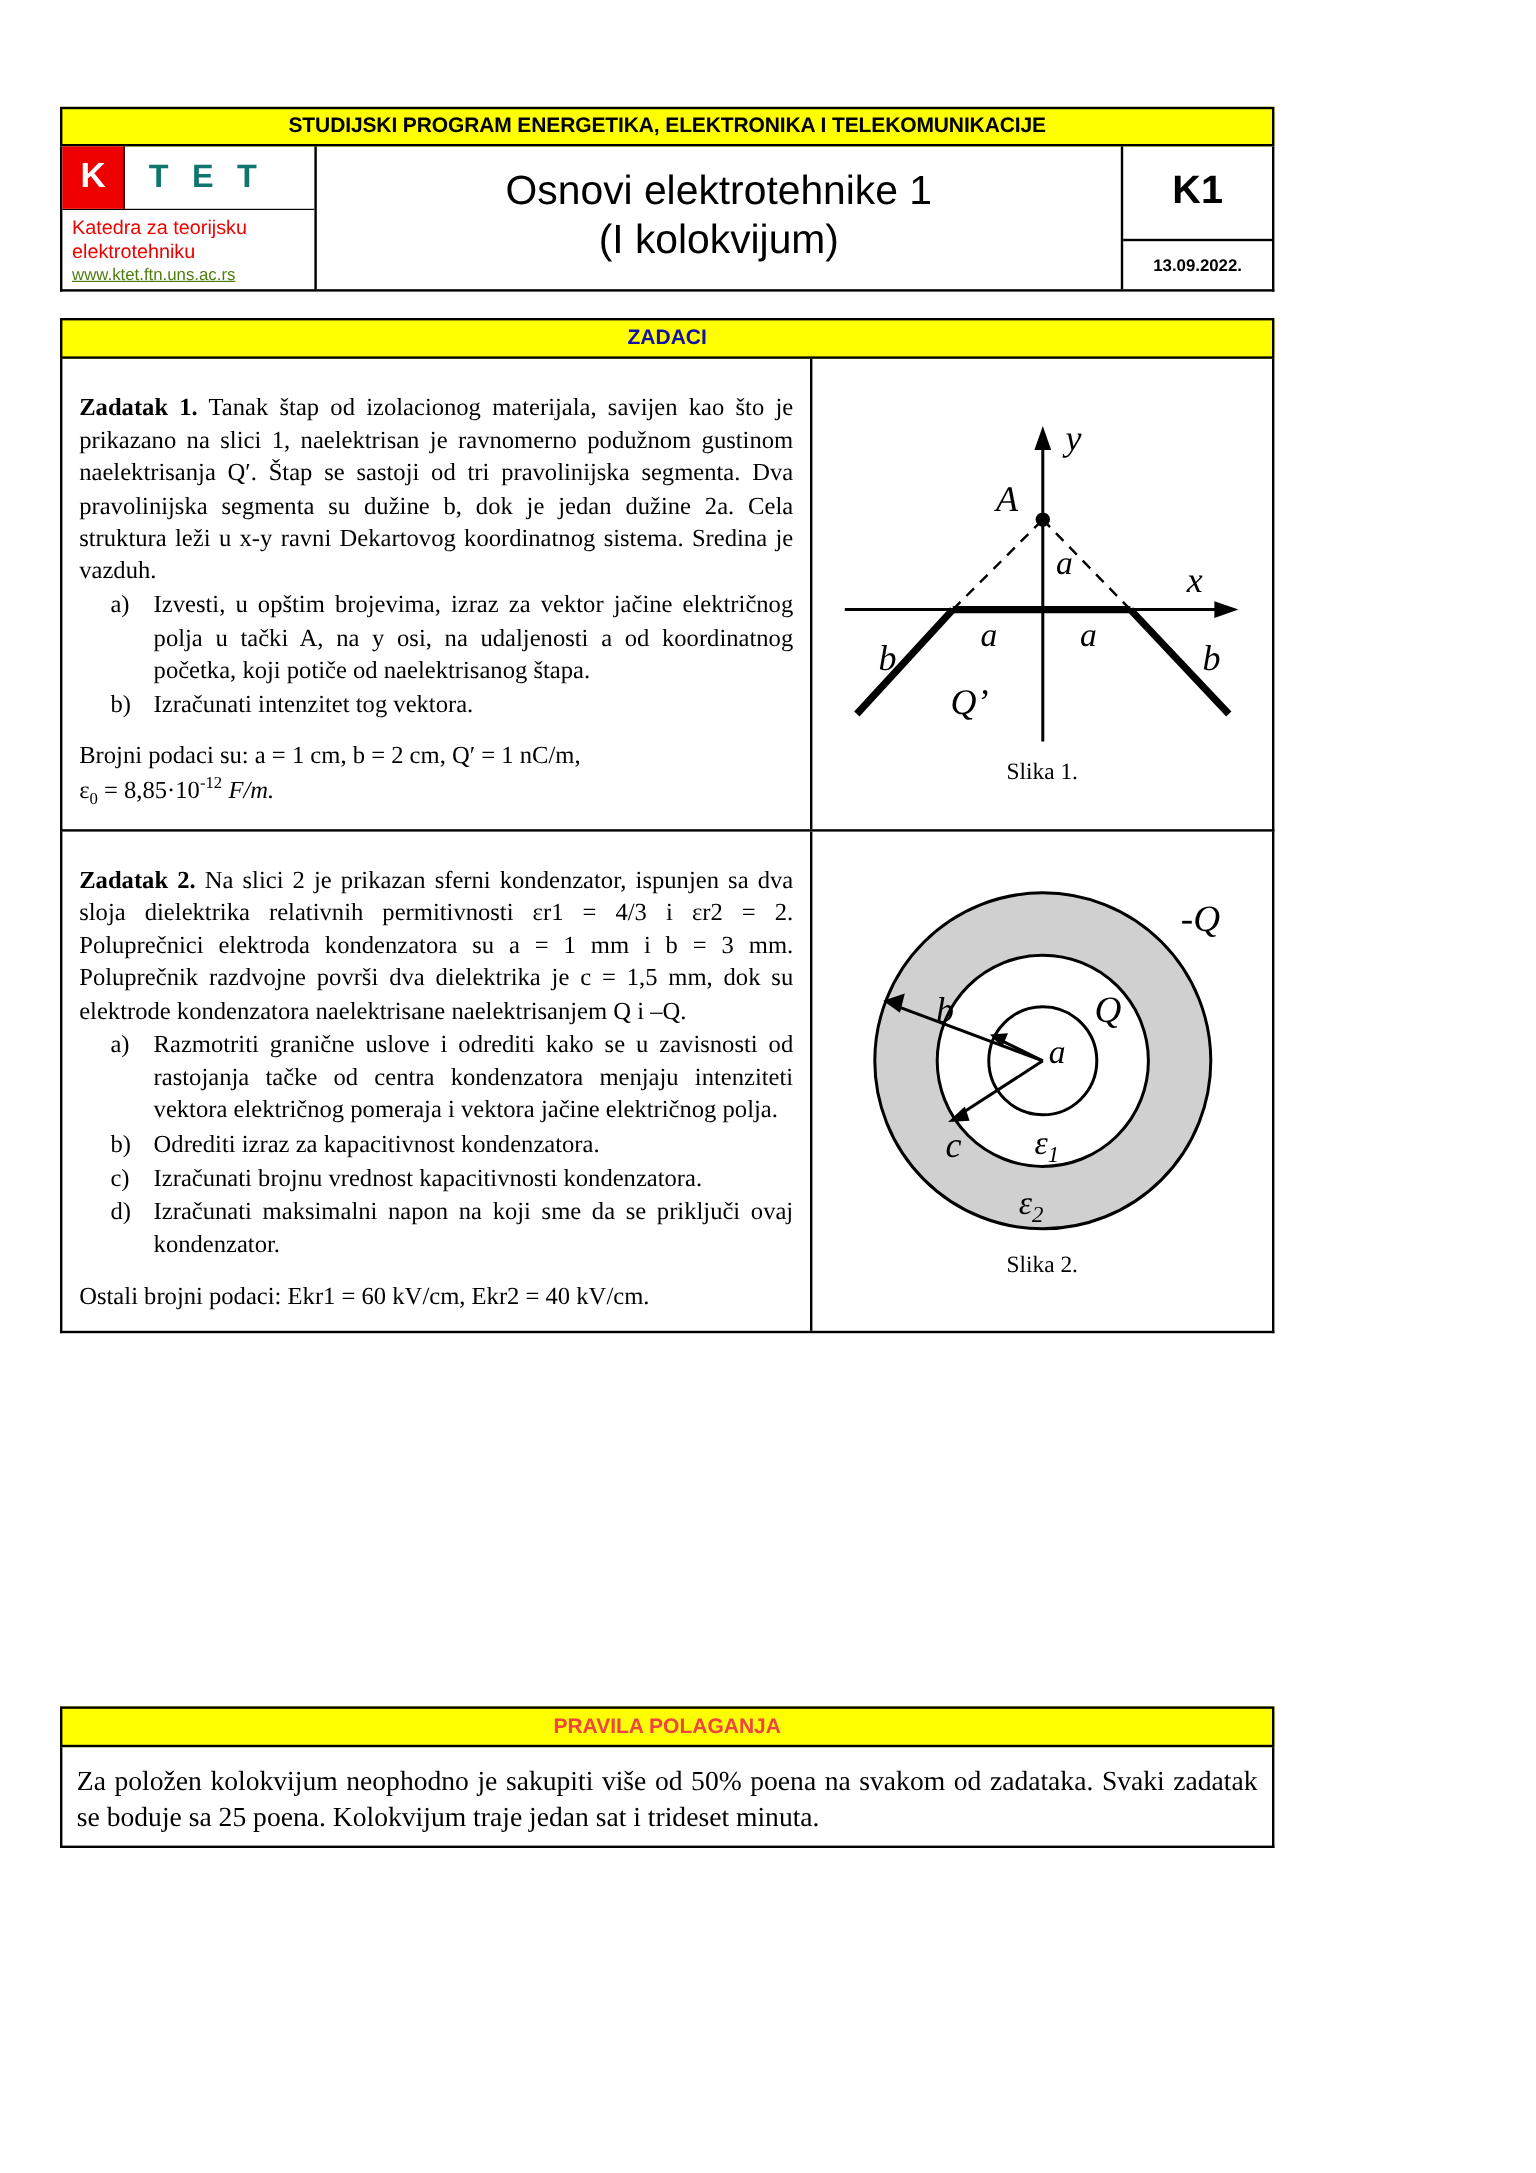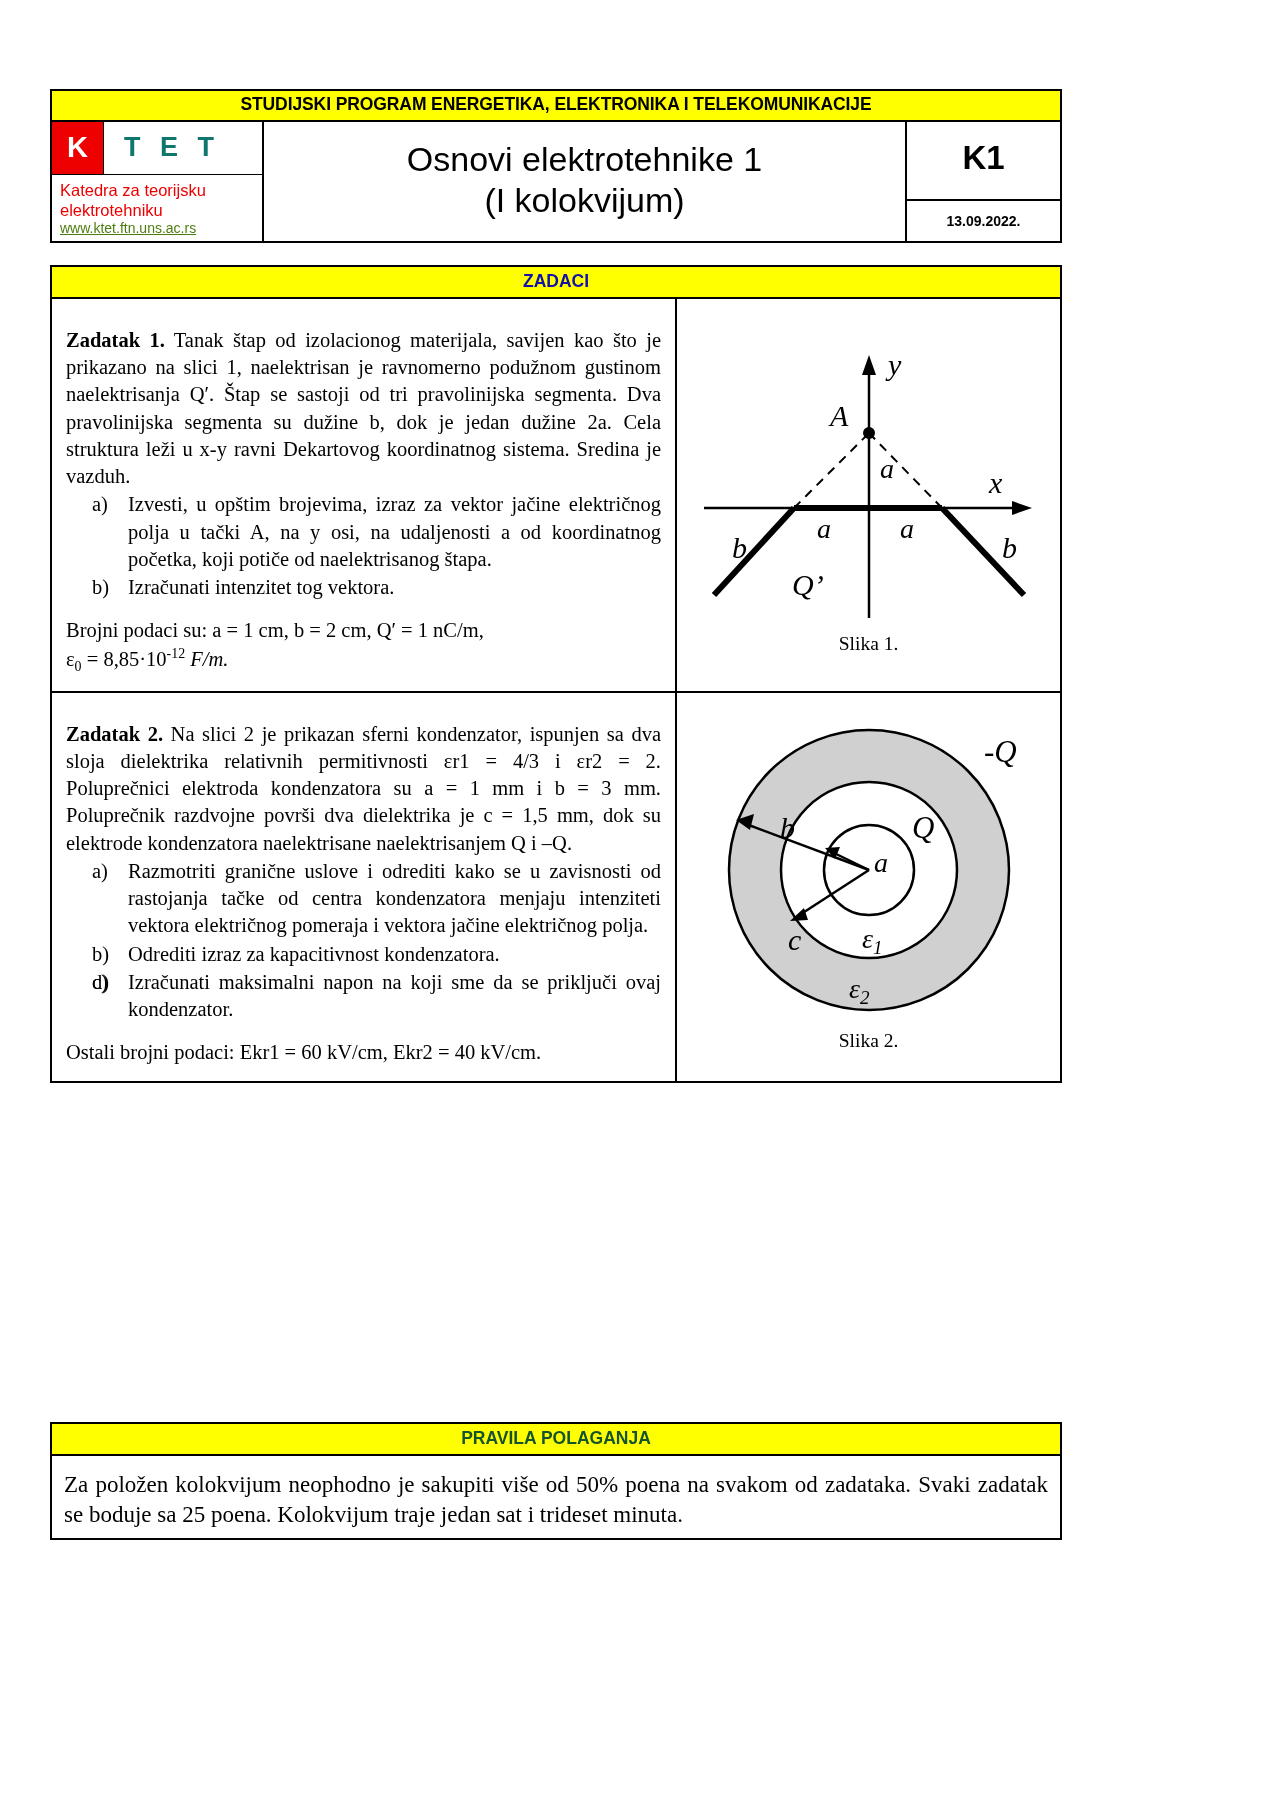--- a/index.html
+++ b/index.html
@@ -75,21 +75,21 @@
   .hdr-title {
     flex:1;
     display:flex; flex-direction:column;
     align-items:center; justify-content:center;
     font-family:"Liberation Sans", sans-serif;
     font-size:34px;
     line-height:1.22;
     padding:4px 0 6px 0;
   }
   .hdr-right {
-    width:155px;
+    width:126px;
     border-left:2px solid #000;
     display:flex; flex-direction:column;
     box-sizing:border-box;
   }
   .hdr-k1 {
     flex:1;
     display:flex; align-items:center; justify-content:center;
     font-family:"Liberation Sans", sans-serif;
     font-weight:bold;
     font-size:33px;
@@ -162,21 +162,21 @@
 
   
   .rules-wrap { position:absolute; left:50px; top:1422px; width:1012px; }
   .rules-bar {
     background:#ffff00;
     border:2px solid #000;
     text-align:center;
     font-family:"Liberation Sans", sans-serif;
     font-weight:bold;
     font-size:17.5px;
-    color:#14532d;
+    color:#ef4444;
     padding:4px 0 5px 0;
   }
   .rules-body {
     border-left:2px solid #000;
     border-right:2px solid #000;
     border-bottom:2px solid #000;
     padding:14px 12px 8px 12px;
     font-size:23px;
     line-height:1.3;
     text-align:justify;
@@ -264,21 +264,21 @@
         <div class="fig-cap">Slika 1.</div>
       </div>
     </div>
 
     <div class="task-row">
       <div class="task-text">
         <p class="lead"><b>Zadatak 2.</b><span> Na slici 2 je prikazan sferni kondenzator, ispunjen sa dva sloja dielektrika relativnih permitivnosti εr1 = 4/3 i εr2 = 2. Poluprečnici elektroda kondenzatora su a = 1 mm i b = 3 mm. Poluprečnik razdvojne površi dva dielektrika je c = 1,5 mm, dok su elektrode kondenzatora naelektrisane naelektrisanjem Q i –Q.</span></p>
         <ol class="alpha">
           <li><span class="mark">a)</span><span>Razmotriti granične uslove i odrediti kako se u zavisnosti od rastojanja tačke od centra kondenzatora menjaju intenziteti vektora električnog pomeraja i vektora jačine električnog polja.</span></li>
           <li><span class="mark">b)</span><span>Odrediti izraz za kapacitivnost kondenzatora.</span></li>
-          <li><span class="mark">c)</span></li>
+          <li><span class="mark">c)</span><span>Izračunati brojnu vrednost kapacitivnosti kondenzatora.</span></li>
           <li><span class="mark">d)</span><span>Izračunati maksimalni napon na koji sme da se priključi ovaj kondenzator.</span></li>
         </ol>
         <div class="numdata">Ostali brojni podaci: Ekr1 = 60 kV/cm, Ekr2 = 40 kV/cm.</div>
       </div>
 
       <div class="task-fig">
         <svg width="350" height="310" viewBox="0 0 350 310">
 
           <circle cx="175" cy="150" r="140" fill="#d0d0d0" stroke="#000" stroke-width="2.5"></circle>
 

